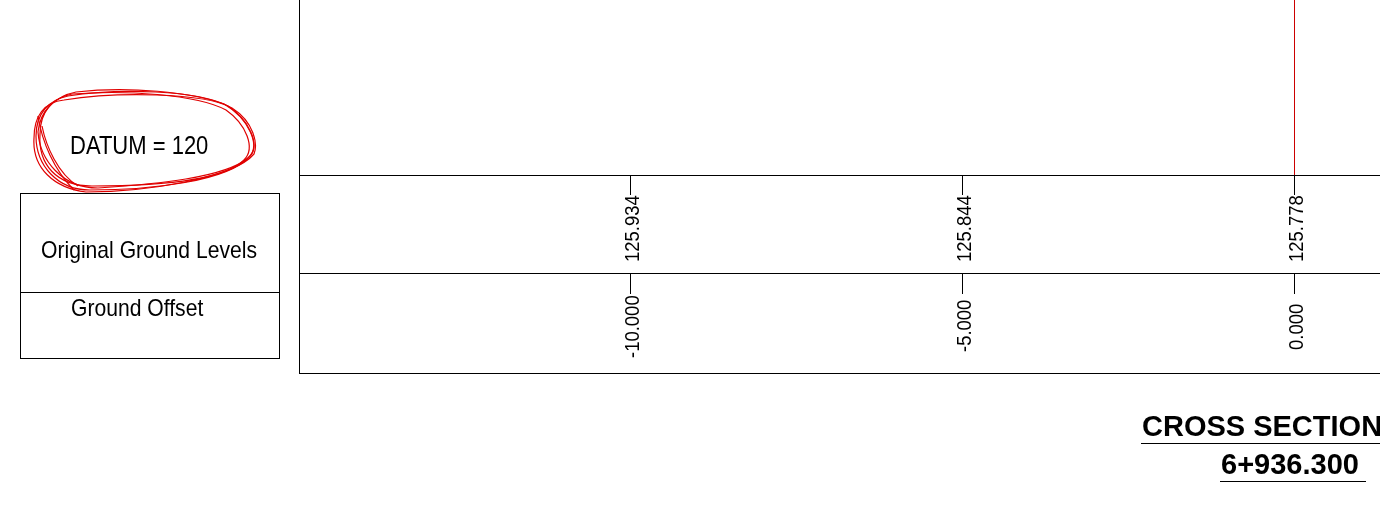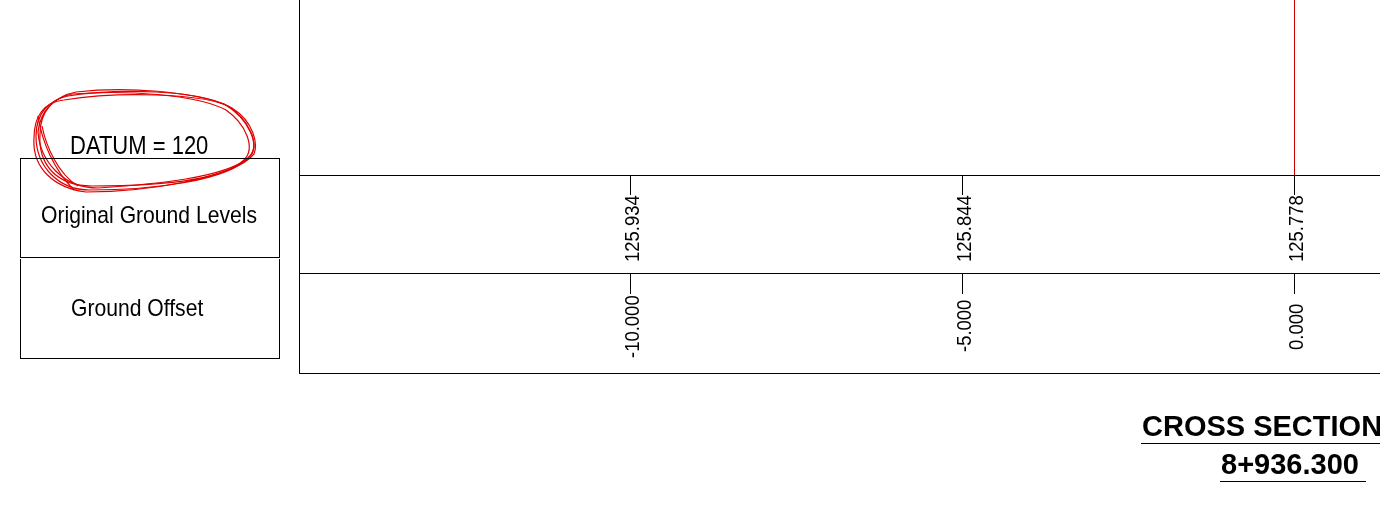--- a/index.html
+++ b/index.html
@@ -26,21 +26,21 @@
   <g fill="none" stroke="#e00000" stroke-width="1.2">
     <path d="M40 10 C90 2, 170 4, 200 20 C222 34, 232 60, 222 70 C200 96, 120 104, 62 104 C30 104, 8 80, 8 50 C8 28, 20 14, 40 10 Z"></path>
     <path d="M44 8 C96 4, 168 8, 198 24 C218 38, 228 62, 216 74 C194 96, 124 100, 64 100 C28 100, 10 78, 12 48 C12 26, 24 12, 44 8 Z"></path>
     <path d="M36 14 C86 6, 176 6, 204 22 C226 36, 230 58, 226 68 C206 92, 118 106, 58 106 C26 102, 4 82, 6 52 C6 30, 16 16, 36 14 Z"></path>
     <path d="M48 6 C100 0, 164 6, 196 18 C220 32, 234 60, 220 72 C196 92, 128 98, 70 102 C34 102, 12 74, 10 46 C12 24, 28 10, 48 6 Z"></path>
     <path d="M14 40 C18 60, 30 88, 50 100"></path>
     <path d="M10 30 C14 56, 26 84, 46 104"></path>
   </g>
 </svg>
 
-<div class="label-box" style="top:158px; height:98px;text-align:center;">
+<div class="label-box" style="top:193px; height:98px;text-align:center;">
   <div class="label-text" style="left:20px; top:42px;">Original Ground Levels</div>
 </div>
 <div class="label-box" style="top:259px; height:99px; border-top:none;">
   <div class="label-text" style="left:50px; top:35px;">Ground Offset</div>
 </div>
 
 <div class="vline" style="left:299px; top:0; height:374px;"></div>
 <div class="hline" style="left:299px; top:175px; width:1081px;"></div>
 <div class="hline" style="left:299px; top:273px; width:1081px;"></div>
 <div class="hline" style="left:299px; top:373px; width:1081px;"></div>
@@ -57,14 +57,14 @@
 <div class="tick" style="left:962px; top:274px; height:20px;"></div>
 <div class="rot" style="left:952px; top:352px;">-5.000</div>
 
 <div class="tick" style="left:1294px; top:175px; height:20px;"></div>
 <div class="rot" style="left:1284px; top:262px;">125.778</div>
 <div class="tick" style="left:1294px; top:274px; height:20px;"></div>
 <div class="rot" style="left:1284px; top:350px;">0.000</div>
 
 <div class="title" style="left:1142px; top:410px;">CROSS SECTION</div>
 <div class="ul" style="left:1141px; top:443px; width:239px;"></div>
-<div class="title" style="left:1221px; top:448px;">8+936.300</div>
+<div class="title" style="left:1221px; top:448px;">6+936.300</div>
 <div class="ul" style="left:1220px; top:481px; width:146px;"></div>
 
 </body></html>

